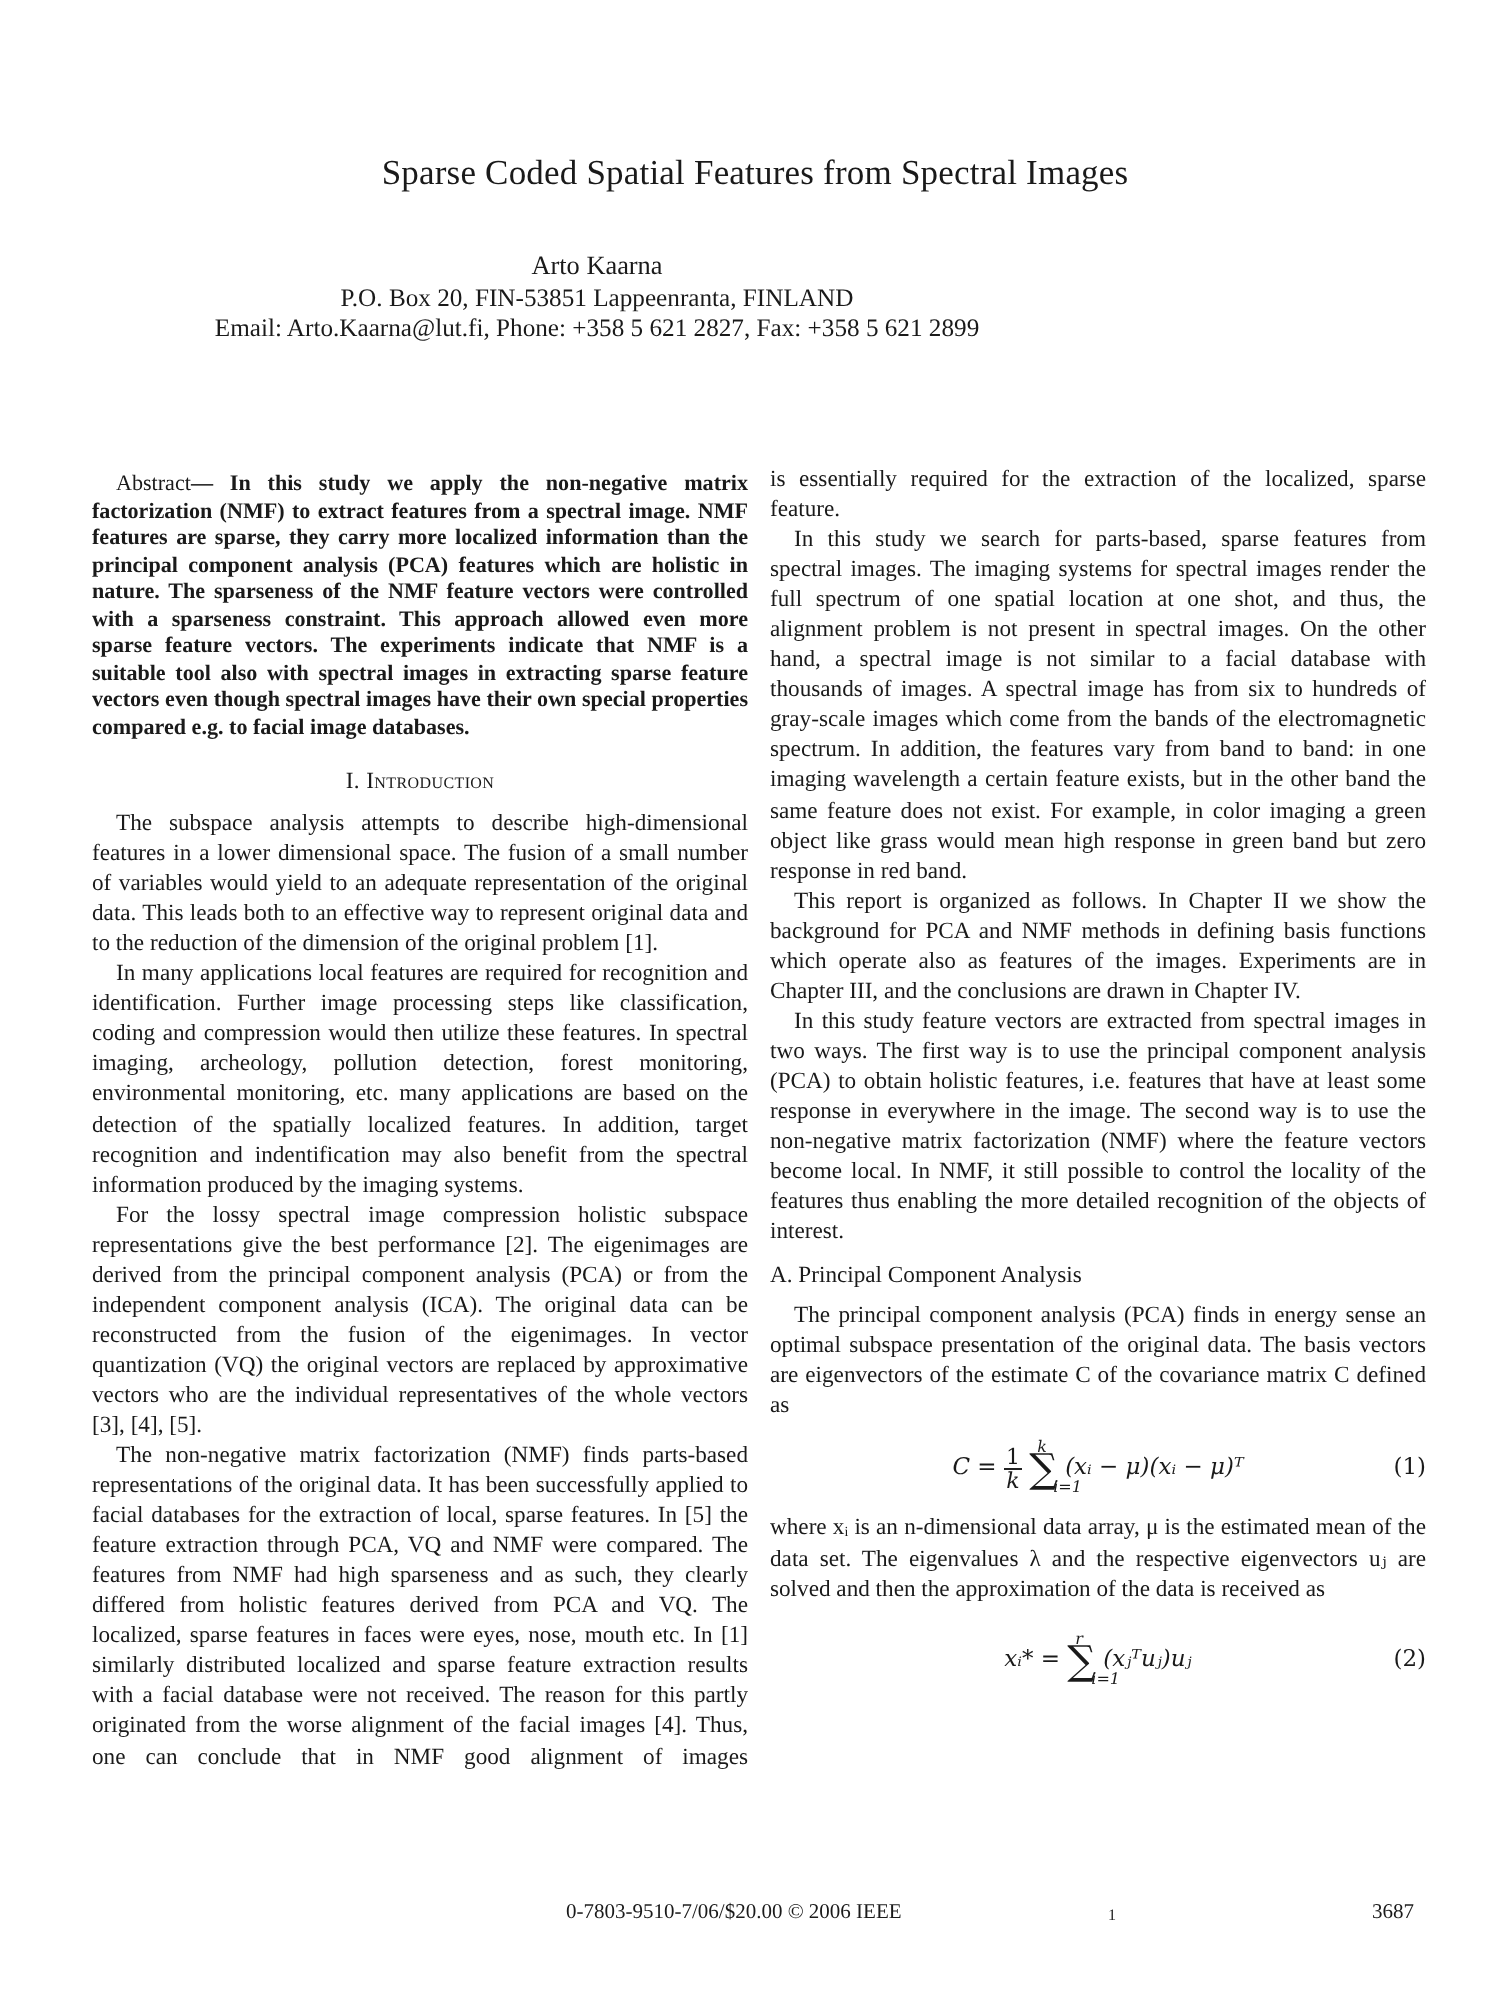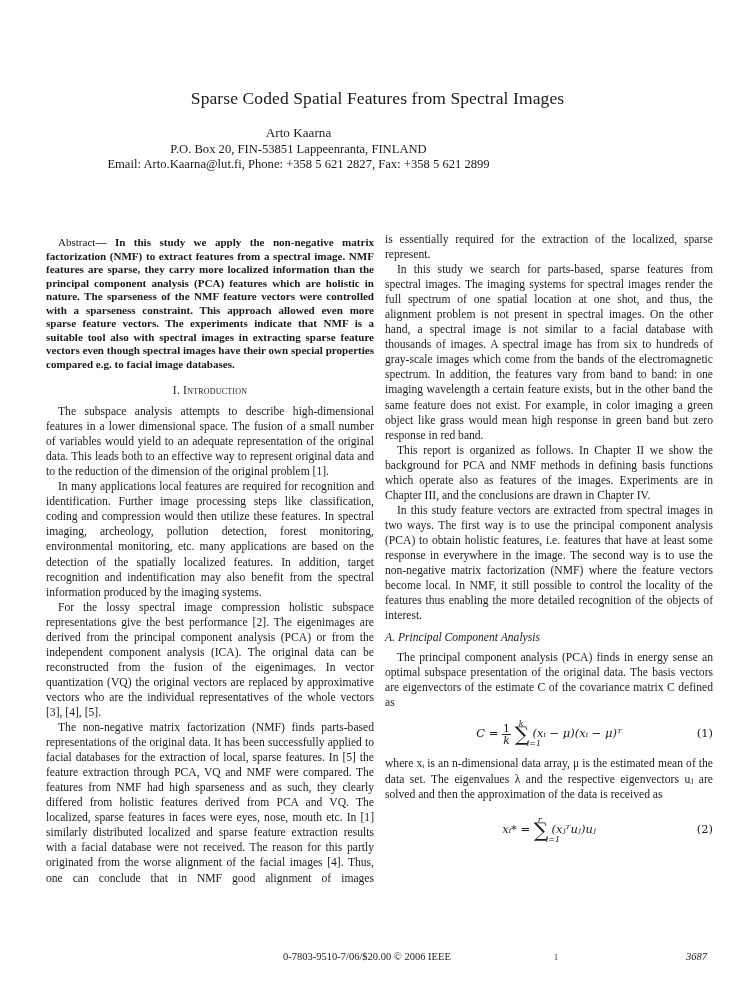--- a/index.html
+++ b/index.html
@@ -2,21 +2,21 @@
 <html><head>
 <meta charset="utf-8">
 <style>
   html, body { margin: 0; padding: 0; background: #ffffff; }
   body {
     width: 755px; height: 1000px; position: relative; overflow: hidden;
     font-family: "Liberation Serif", "DejaVu Serif", serif; color: #1a1a1a;
   }
   .title {
     position: absolute; left: 0; width: 755px; top: 76px; text-align: center;
-    font-size: 17.5px; letter-spacing: 0.1px; margin-top: 12px;
+    font-size: 17.5px; letter-spacing: 0.1px;
   }
   .author-block {
     position: absolute; left: 0; width: 597px; top: 125px; text-align: center;
     font-size: 12.6px; line-height: 15.6px;
   }
   .author-name { font-size: 13.2px; margin-bottom: 1px; }
   .col {
     position: absolute; top: 236px; width: 328px;
     font-size: 11.6px; line-height: 15.05px; text-align: justify;
     hyphens: auto;
@@ -24,40 +24,40 @@
   .col-left { left: 46px; }
   .col-right { left: 385px; top: 232px; }
   p { margin: 0; text-indent: 12px; }
   p.noindent { text-indent: 0; }
   .abstract { font-weight: bold; font-size: 11.05px; line-height: 13.5px; text-indent: 12px; }
   .abstract .abs-label { font-weight: normal; }
   .section-heading {
     text-align: center; font-size: 11.6px; margin: 12px 0 6px 0; text-indent: 0;
     font-variant: small-caps; letter-spacing: 0.2px;
   }
-  .subsection-heading { font-style: italic; margin: 7px 0 5px 0; text-indent: 0; }
+  .subsection-heading { margin: 7px 0 5px 0; text-indent: 0; }
   .equation {
     position: relative; height: 46px; text-indent: 0;
     font-family: "DejaVu Serif", serif; font-size: 11.5px;
   }
   .eq-body { position: absolute; top: 0; left: 0; width: 100%; text-align: center; line-height: 46px; }
   .eq-number { position: absolute; right: 0; top: 0; line-height: 46px; }
   .sum { font-size: 20px; vertical-align: middle; position: relative; display: inline-block; }
   .sum .sup { position: absolute; top: -10px; left: 4px; font-size: 8px; font-style: italic; }
   .sum .sub { position: absolute; bottom: -10px; left: 0; font-size: 8px; font-style: italic; white-space: nowrap; margin-left: 12px; }
   .frac { display: inline-block; vertical-align: middle; text-align: center; font-size: 11px; line-height: 11px; }
   .frac .num { display: block; border-bottom: 1px solid #222; padding: 0 1px; }
   .frac .den { display: block; font-style: italic; }
   i.m { font-style: italic; }
   .footer {
     position: absolute; top: 951px; font-size: 10.5px;
   }
   .footer-left { left: 283px; }
   .footer-center { left: 554px; font-size: 8px; top: 953px; }
-  .footer-right { left: 686px; font-style: italic; }
+  .footer-right { left: 686px; }
 </style>
 </head>
 <body>
 
 <div class="title">Sparse Coded Spatial Features from Spectral Images</div>
 
 <div class="author-block">
   <div class="author-name">Arto Kaarna</div>
   <div>P.O. Box 20, FIN-53851 Lappeenranta, FINLAND</div>
   <div>Email: Arto.Kaarna@lut.fi, Phone: +358 5 621 2827, Fax: +358 5 621 2899</div>
@@ -67,21 +67,21 @@
   <p class="abstract"><span class="abs-label">Abstract</span><span>— In this study we apply the non-negative matrix factorization (NMF) to extract features from a spectral image. NMF features are sparse, they carry more localized information than the principal component analysis (PCA) features which are holistic in nature. The sparseness of the NMF feature vectors were controlled with a sparseness constraint. This approach allowed even more sparse feature vectors. The experiments indicate that NMF is a suitable tool also with spectral images in extracting sparse feature vectors even though spectral images have their own special properties compared e.g. to facial image databases.</span></p>
 
   <div class="section-heading">I. Introduction</div>
   <p>The subspace analysis attempts to describe high-dimensional features in a lower dimensional space. The fusion of a small number of variables would yield to an adequate representation of the original data. This leads both to an effective way to represent original data and to the reduction of the dimension of the original problem [1].</p>
   <p>In many applications local features are required for recognition and identification. Further image processing steps like classification, coding and compression would then utilize these features. In spectral imaging, archeology, pollution detection, forest monitoring, environmental monitoring, etc. many applications are based on the detection of the spatially localized features. In addition, target recognition and indentification may also benefit from the spectral information produced by the imaging systems.</p>
   <p>For the lossy spectral image compression holistic subspace representations give the best performance [2]. The eigenimages are derived from the principal component analysis (PCA) or from the independent component analysis (ICA). The original data can be reconstructed from the fusion of the eigenimages. In vector quantization (VQ) the original vectors are replaced by approximative vectors who are the individual representatives of the whole vectors [3], [4], [5].</p>
   <p style="text-align-last: justify;">The non-negative matrix factorization (NMF) finds parts-based representations of the original data. It has been successfully applied to facial databases for the extraction of local, sparse features. In [5] the feature extraction through PCA, VQ and NMF were compared. The features from NMF had high sparseness and as such, they clearly differed from holistic features derived from PCA and VQ. The localized, sparse features in faces were eyes, nose, mouth etc. In [1] similarly distributed localized and sparse feature extraction results with a facial database were not received. The reason for this partly originated from the worse alignment of the facial images [4]. Thus, one can conclude that in NMF good alignment of images</p>
 </div>
 
 <div class="col col-right">
-  <p class="noindent">is essentially required for the extraction of the localized, sparse represent.</p>
+  <p class="noindent">is essentially required for the extraction of the localized, sparse feature.</p>
   <p>In this study we search for parts-based, sparse features from spectral images. The imaging systems for spectral images render the full spectrum of one spatial location at one shot, and thus, the alignment problem is not present in spectral images. On the other hand, a spectral image is not similar to a facial database with thousands of images. A spectral image has from six to hundreds of gray-scale images which come from the bands of the electromagnetic spectrum. In addition, the features vary from band to band: in one imaging wavelength a certain feature exists, but in the other band the same feature does not exist. For example, in color imaging a green object like grass would mean high response in green band but zero response in red band.</p>
   <p>This report is organized as follows. In Chapter II we show the background for PCA and NMF methods in defining basis functions which operate also as features of the images. Experiments are in Chapter III, and the conclusions are drawn in Chapter IV.</p>
 
   <p>In this study feature vectors are extracted from spectral images in two ways. The first way is to use the principal component analysis (PCA) to obtain holistic features, i.e. features that have at least some response in everywhere in the image. The second way is to use the non-negative matrix factorization (NMF) where the feature vectors become local. In NMF, it still possible to control the locality of the features thus enabling the more detailed recognition of the objects of interest.</p>
 
   <div class="subsection-heading">A. Principal Component Analysis</div>
   <p>The principal component analysis (PCA) finds in energy sense an optimal subspace presentation of the original data. The basis vectors are eigenvectors of the estimate C of the covariance matrix C defined as</p>
 
   <div class="equation">
     <div class="eq-body">

